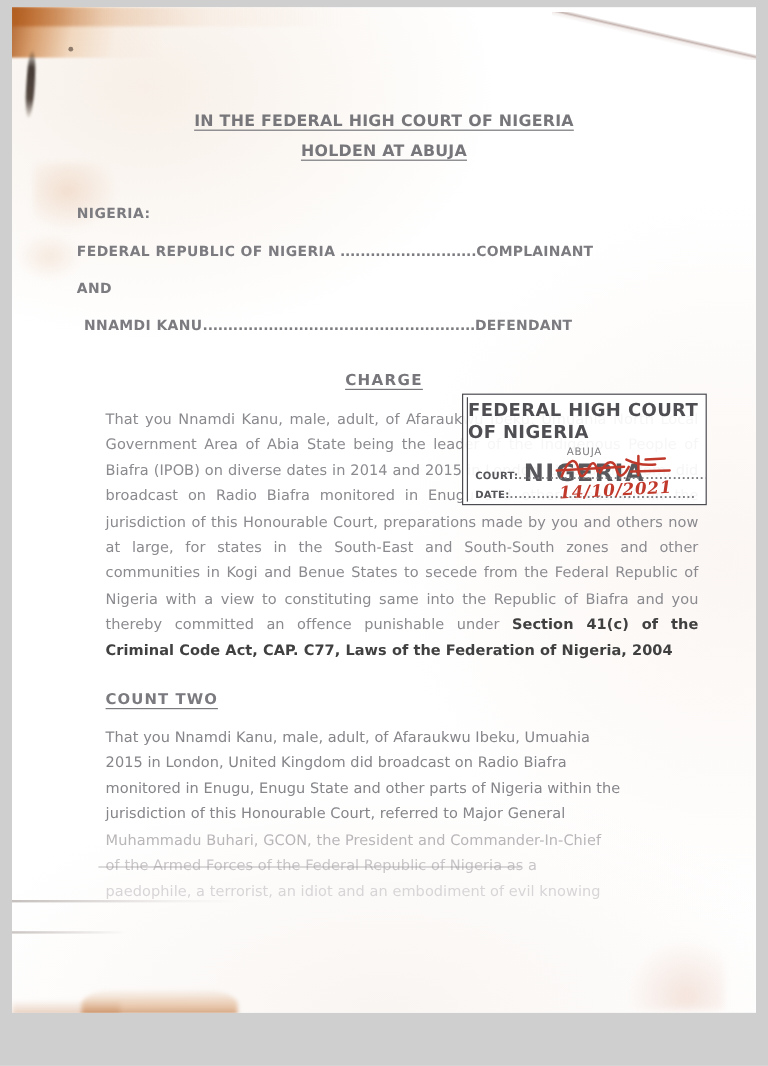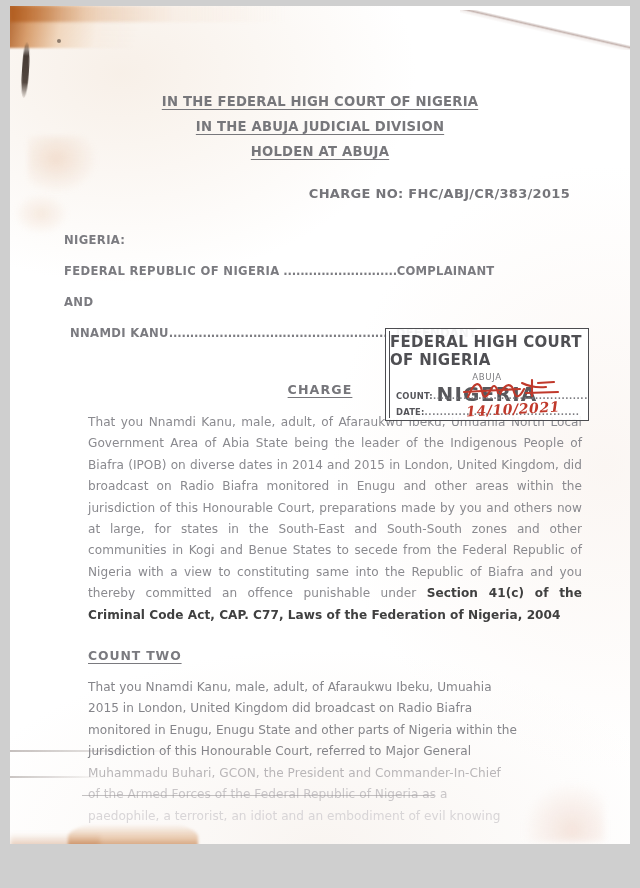--- a/index.html
+++ b/index.html
@@ -217,21 +217,21 @@
     font-weight: 600;
     letter-spacing: 0.35px;
     color: #7b7b80;
   }
   .party-row { line-height: 31px; white-space: nowrap; }
   .party-row .lead { letter-spacing: -0.2px; }
   .party-row .role { font-weight: 700; letter-spacing: 0.2px; }
   .party-indent { padding-left: 6px; }
 
   .charge-title {
-    margin-top: 30px;
+    margin-top: 19px;
     text-align: center;
   }
   .charge-title span {
     font-size: 12.6px;
     font-weight: 700;
     letter-spacing: 1.1px;
     color: #76767b;
     text-decoration: underline;
     text-underline-offset: 3px;
     text-decoration-thickness: 1px;
@@ -398,25 +398,23 @@
     <div class="crease-bottom"></div>
     <div class="crease-bottom2"></div>
     <div class="stain-bottomleft"></div>
     <div class="stain-bottomleft2"></div>
     <div class="stain-bottomright"></div>
 
     <div id="content">
 
       <div class="hdr-block">
         <span class="hdr-line">IN THE FEDERAL HIGH COURT OF NIGERIA</span>
-        <span class="hdr-line">IN THE ABUJA JUDICIAL DIVISION</span>
         <span class="hdr-line">HOLDEN AT ABUJA</span>
       </div>
 
-      <div class="charge-no">CHARGE NO: FHC/ABJ/CR/383/2015</div>
 
       <div class="parties">
         <div class="party-row">NIGERIA:</div>
 
         <div class="party-row">
           <span>FEDERAL REPUBLIC OF NIGERIA</span><span class="lead"> ...........................</span><span class="role">COMPLAINANT</span>
         </div>
 
         <div class="party-row">AND</div>
 
@@ -453,21 +451,21 @@
 
     <div id="official-stamp">
       <div class="inner-rule"></div>
 
       <div class="stamp-l1"><span>FEDERAL HIGH COURT OF </span><span class="strong">NIGERIA</span></div>
 
       <div class="stamp-l2">ABUJA</div>
 
       <div class="stamp-official">NIGERIA</div>
 
-      <div class="stamp-field" id="stamp-sign-row"><span>COUNT:</span><span class="dots">..............................................</span></div>
+      <div class="stamp-field" id="stamp-sign-row"><span>COURT:</span><span class="dots">..............................................</span></div>
 
       <div class="stamp-field" id="stamp-date-row"><span>DATE:</span><span class="dots">.........................................</span></div>
 
       <svg class="hand-sign" viewBox="0 0 120 26">
         <g fill="none" stroke="#c0392b" stroke-width="2.1" stroke-linecap="round">
           <path d="M6,20 C12,4 18,4 20,14 C21,21 24,22 28,14 C31,7 34,7 36,16"></path>
           <path d="M38,17 C44,5 50,6 52,15 C54,22 58,20 62,12"></path>
           <path d="M60,6 C66,9 74,11 84,10"></path>
           <path d="M70,3 L70,19"></path>
           <path d="M2,15 L58,12"></path>

